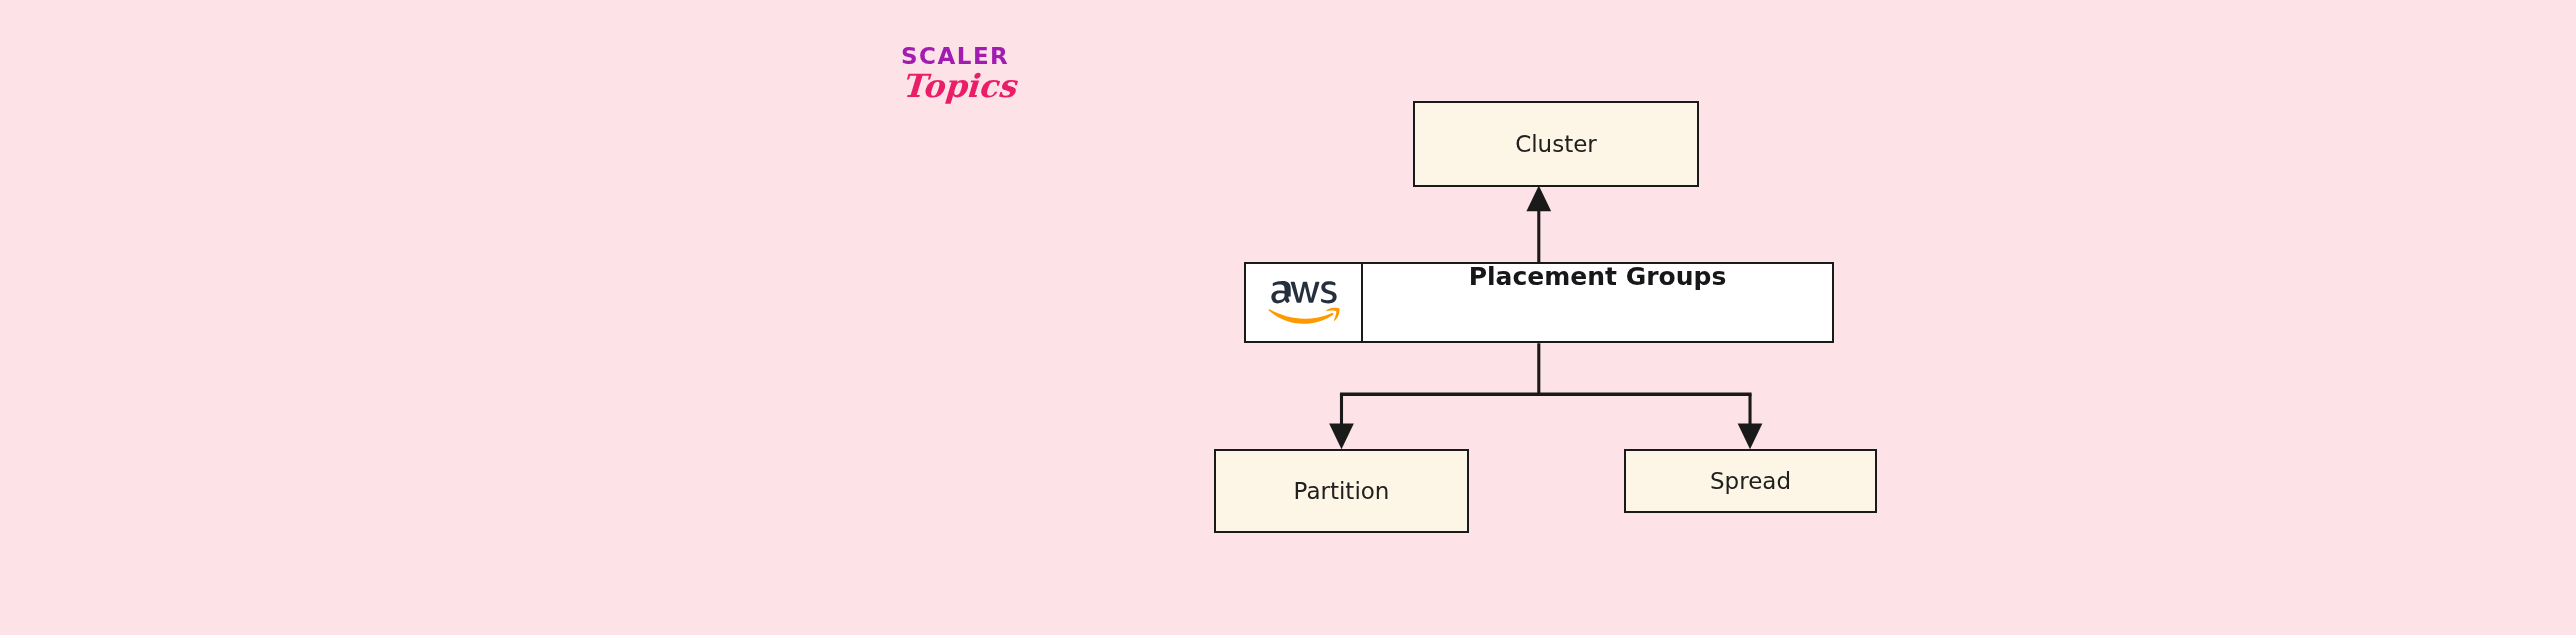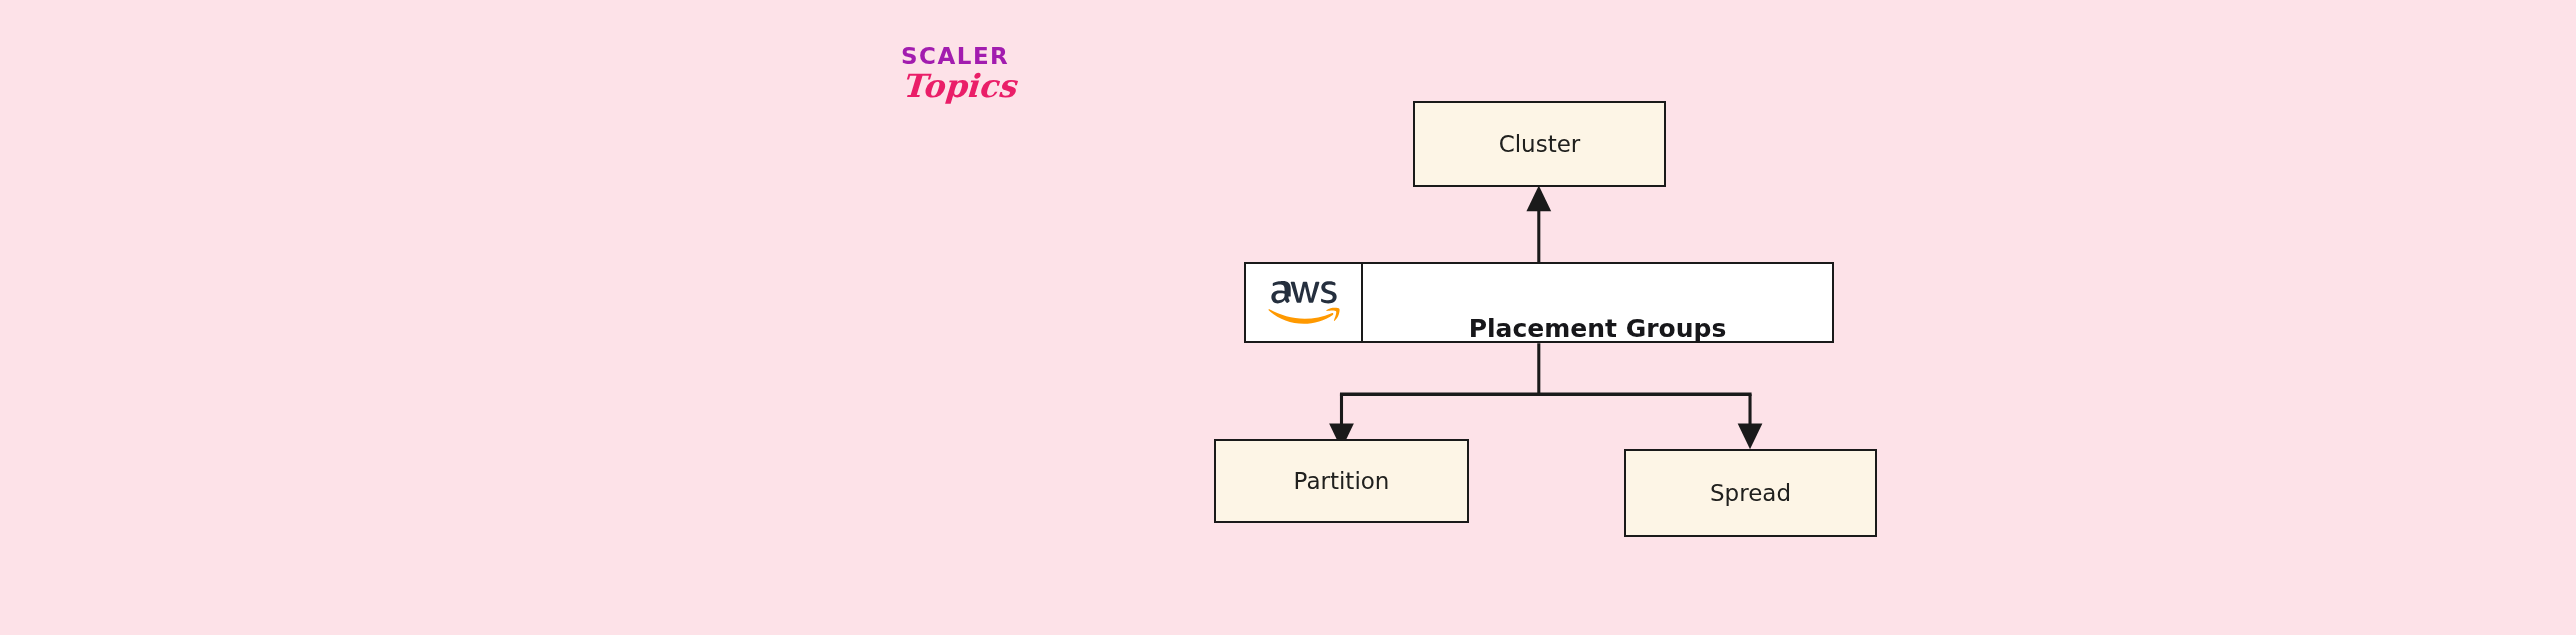--- a/index.html
+++ b/index.html
@@ -68,36 +68,36 @@
     font-family: "DejaVu Sans", sans-serif;
     font-size: 23px;
     color: #20201e;
     line-height: 1;
     white-space: nowrap;
   }
 
   #node-cluster {
     left: 1413px;
     top: 101px;
-    width: 253px;
+    width: 286px;
     height: 86px;
   }
 
   #node-partition {
     left: 1214px;
-    top: 439px;
+    top: 449px;
     width: 255px;
     height: 84px;
   }
 
   #node-spread {
     left: 1624px;
     top: 449px;
     width: 253px;
-    height: 88px;
+    height: 64px;
   }
 
   
   #node-root {
     position: absolute;
     left: 1244px;
     top: 262px;
     width: 590px;
     height: 81px;
     box-sizing: border-box;
@@ -116,21 +116,21 @@
     background: #ffffff;
   }
   .aws-logo {
     width: 72px;
     height: 47px;
     display: block;
   }
   .root-cell {
     flex: 1;
     display: flex;
-    align-items: flex-end;
+    align-items: flex-start;
     justify-content: center;
     border-radius: 7px;
   }
   .root-label {
     font-family: "DejaVu Sans", sans-serif;
     font-weight: bold;
     font-size: 25px;
     color: #17171a;
     line-height: 1;
     white-space: nowrap;

